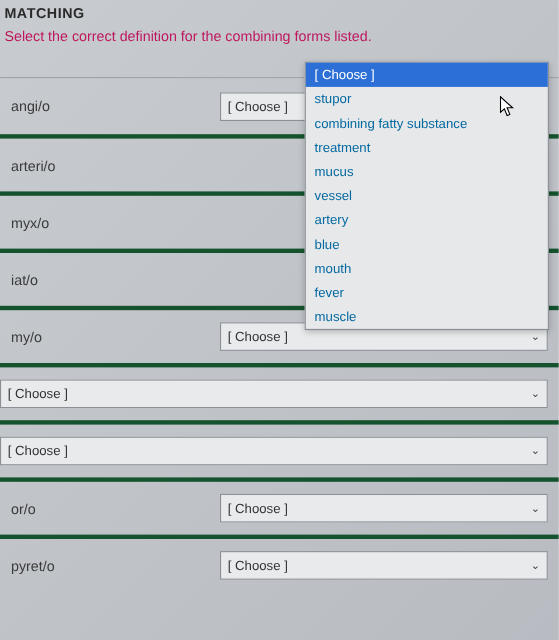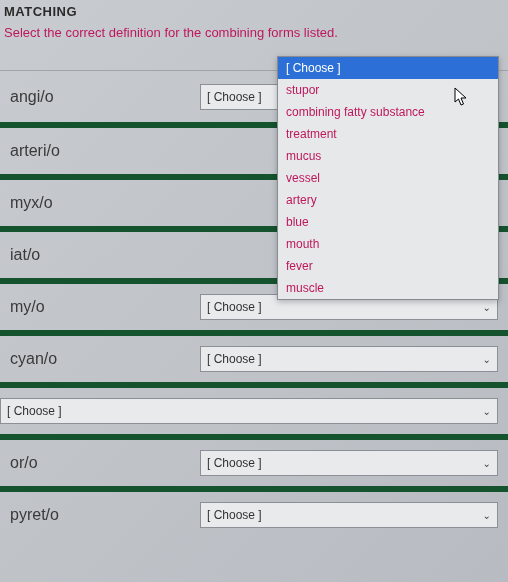--- a/index.html
+++ b/index.html
@@ -12,28 +12,28 @@
     overflow: hidden;
     position: relative;
   }
   .header { padding: 4px 8px 16px 4px; }
   .title { font-weight: bold; font-size: 13px; letter-spacing: 0.5px; }
   .instruction { font-size: 13px; margin-top: 6px; color: #be185d; }
   .rows { margin-top: 14px; }
   .row {
     display: flex;
     align-items: center;
-    border-top: 6px solid #14532d;
+    border-top: 4px solid #14532d;
     height: 52px;
   }
   .row:first-child { border-top: 1px solid #a0a4aa; }
   .term {
     width: 200px;
     padding-left: 10px;
-    font-size: 16px;
+    font-size: 13px;
     color: #3a3a3a;
   }
   .select-wrap {
     flex: 1;
     padding-right: 10px;
     position: relative;
   }
   .select {
     width: 100%;
     height: 26px;
@@ -57,21 +57,21 @@
     left: 277px;
     width: 222px;
     background: #e6e8ea;
     border: 1px solid #888c92;
     box-shadow: 0 2px 6px rgba(0,0,0,0.25);
     z-index: 10;
   }
   .dropdown .option {
     font-size: 12px;
     padding: 4px 8px;
-    color: #be185d;
+    color: #0369a1;
     cursor: pointer;
   }
   .dropdown .option.selected {
     background: #2c6fd6;
     color: #fff;
   }
   .cursor {
     position: absolute;
     top: 87px;
     left: 454px;
@@ -119,21 +119,20 @@
     <div class="term">my/o</div>
     <div class="select-wrap">
       <div class="select">
         <span>[ Choose ]</span>
         <span class="chev">⌄</span>
       </div>
     </div>
   </div>
 
   <div class="row">
-    <div class="term">cyan/o</div>
     <div class="select-wrap">
       <div class="select">
         <span>[ Choose ]</span>
         <span class="chev">⌄</span>
       </div>
     </div>
   </div>
 
   <div class="row">
     <div class="select-wrap">

